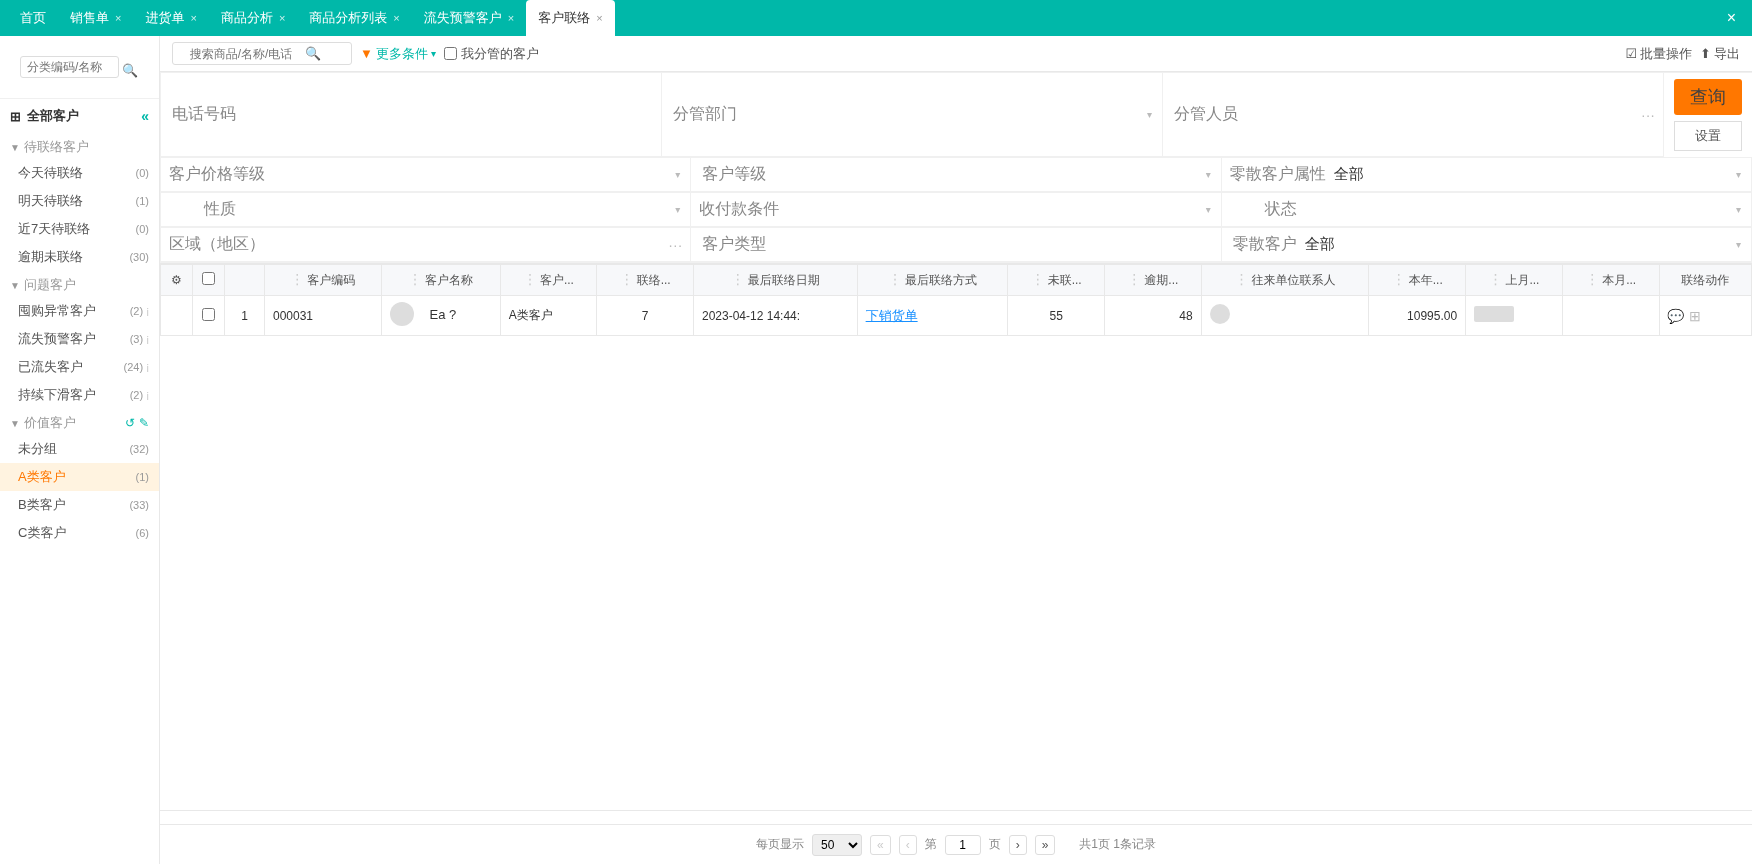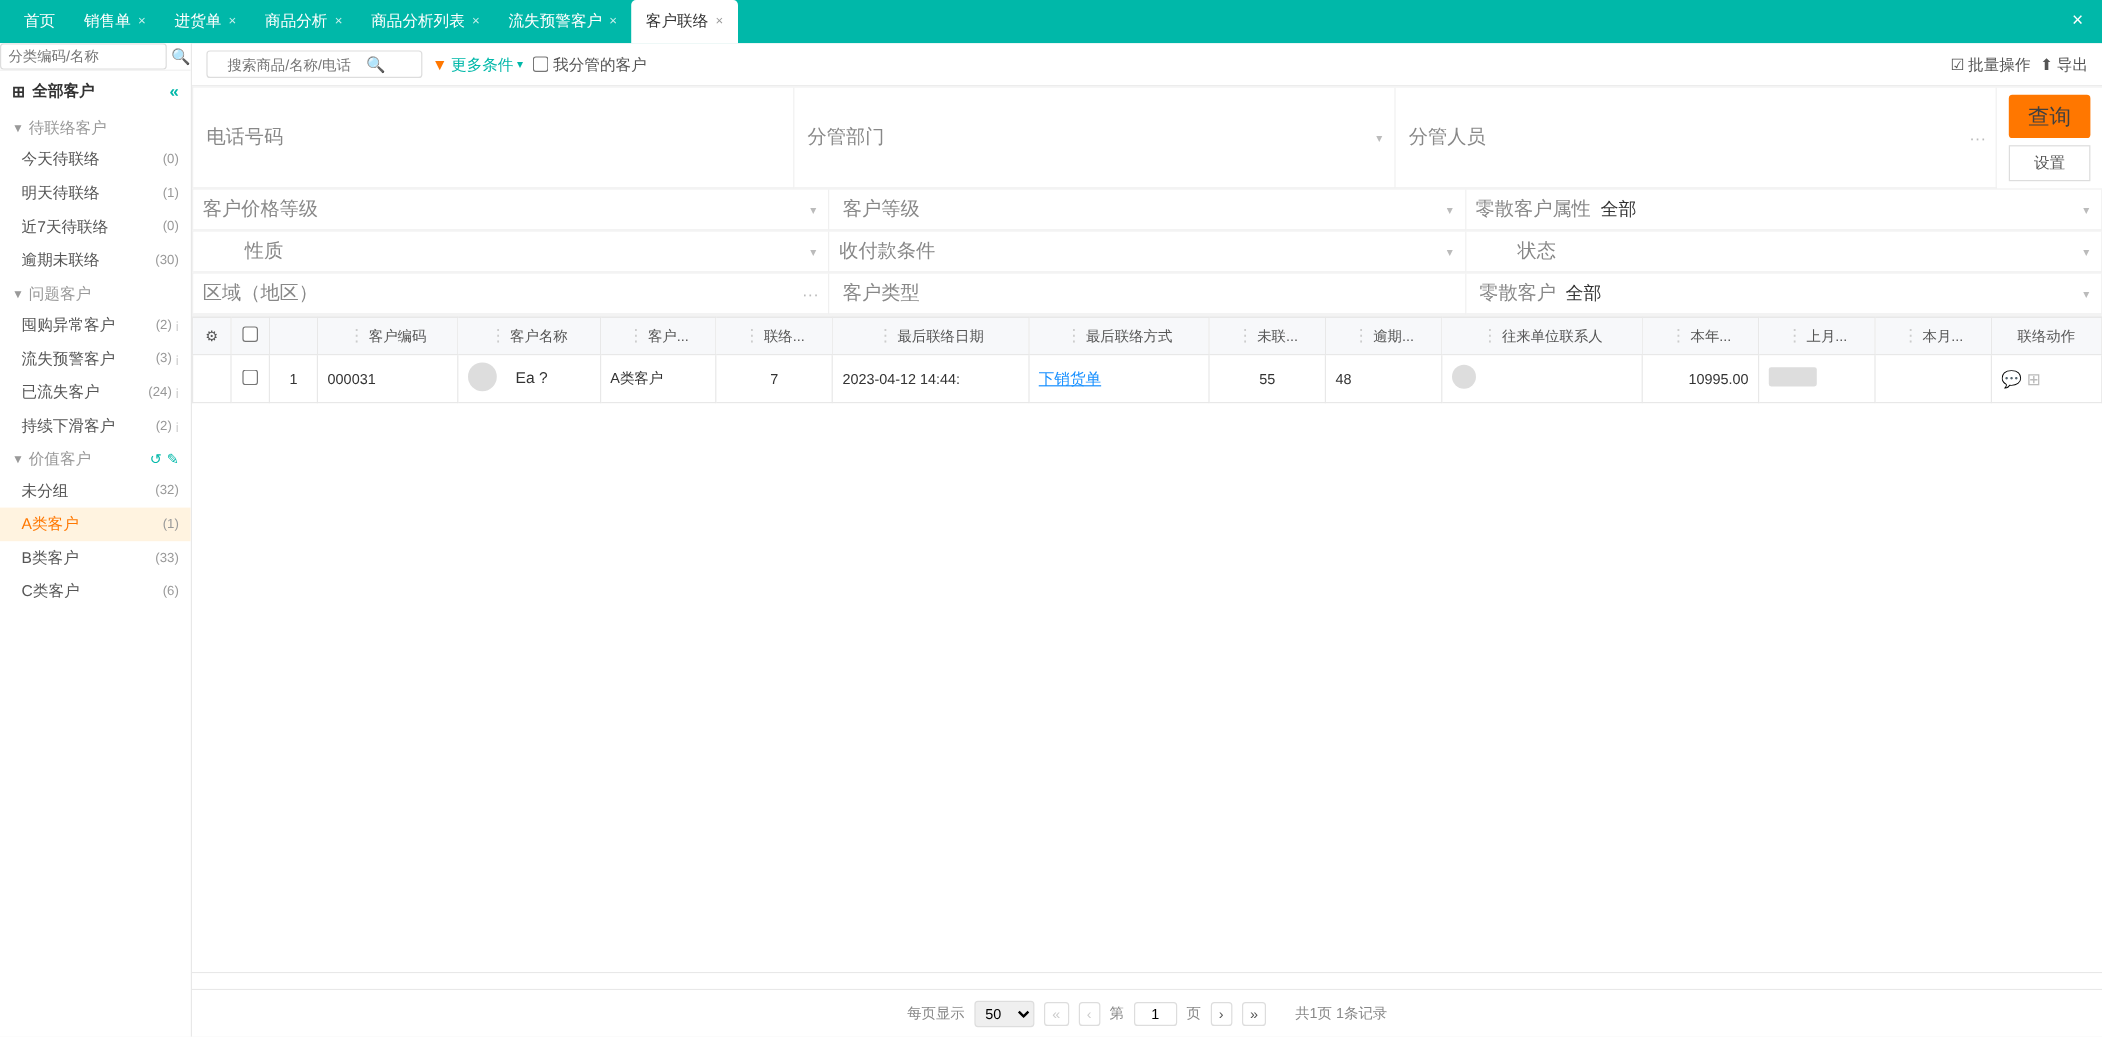--- a/index.html
+++ b/index.html
@@ -57,24 +57,24 @@
     .sidebar {
       width: 160px;
       background: #fff;
       border-right: 1px solid #e8e8e8;
       display: flex;
       flex-direction: column;
       overflow-y: auto;
       flex-shrink: 0;
     }
     .sidebar-search {
-      padding: 0;
+      padding: 20px;
       border-bottom: 1px solid #f0f0f0;
       display: flex;
-      align-items: center;
+      align-items: flex-end;
       gap: 4px;
     }
     .sidebar-search input {
       border: 1px solid #ddd;
       border-radius: 3px;
       padding: 3px 6px;
       font-size: 12px;
       width: 100%;
       outline: none;
       color: #999;
@@ -655,21 +655,21 @@
                 <span>Ea ?</span>
               </span>
             </td>
             <td>A类客户</td>
             <td style="text-align:center;">7</td>
             <td>2023-04-12 14:44:</td>
             <td>
               <span class="link-text">下销货单</span>
             </td>
             <td style="text-align:center;">55</td>
-            <td style="text-align:left;margin-left:20px;">48</td>
+            <td style="text-align:right;margin-left:20px;">48</td>
             <td>
               <span class="avatar-placeholder" style="width:20px;height:20px;"></span>
             </td>
             <td style="text-align:right;">10995.00</td>
             <td>
               <span class="avatar-placeholder" style="width:40px;height:16px;border-radius:2px;"></span>
             </td>
             <td></td>
             <td>
               <div class="row-actions">

